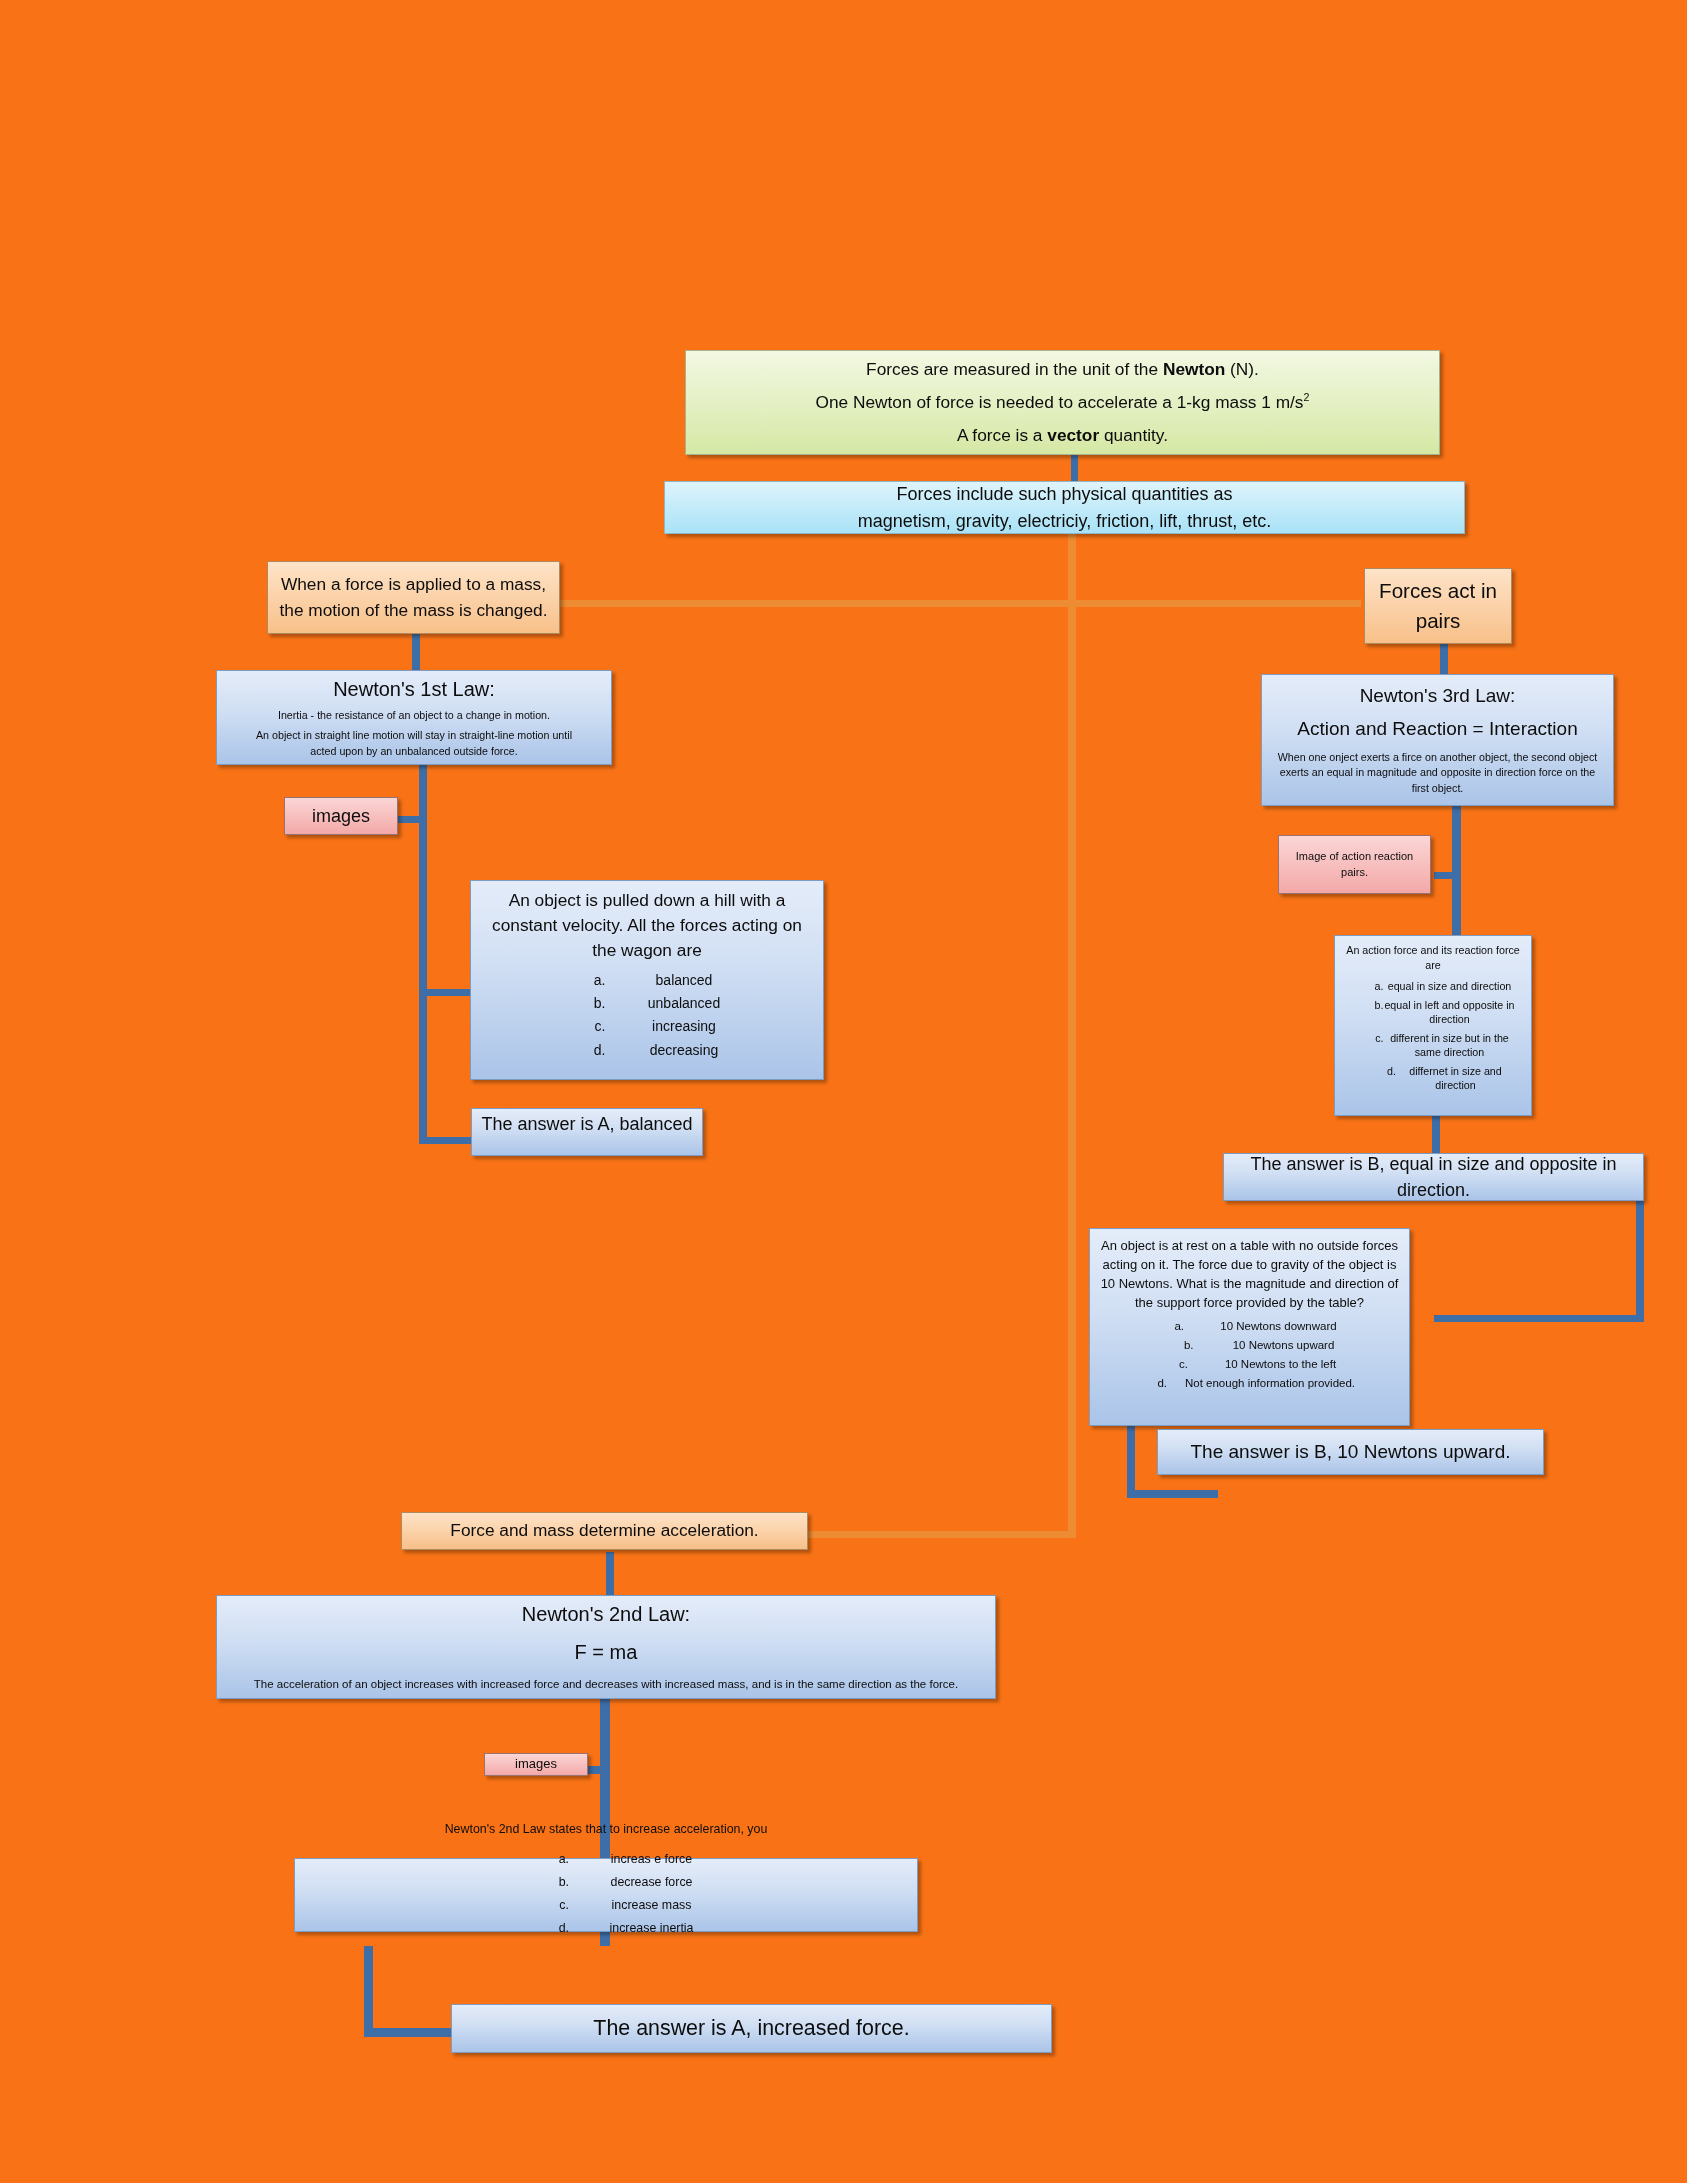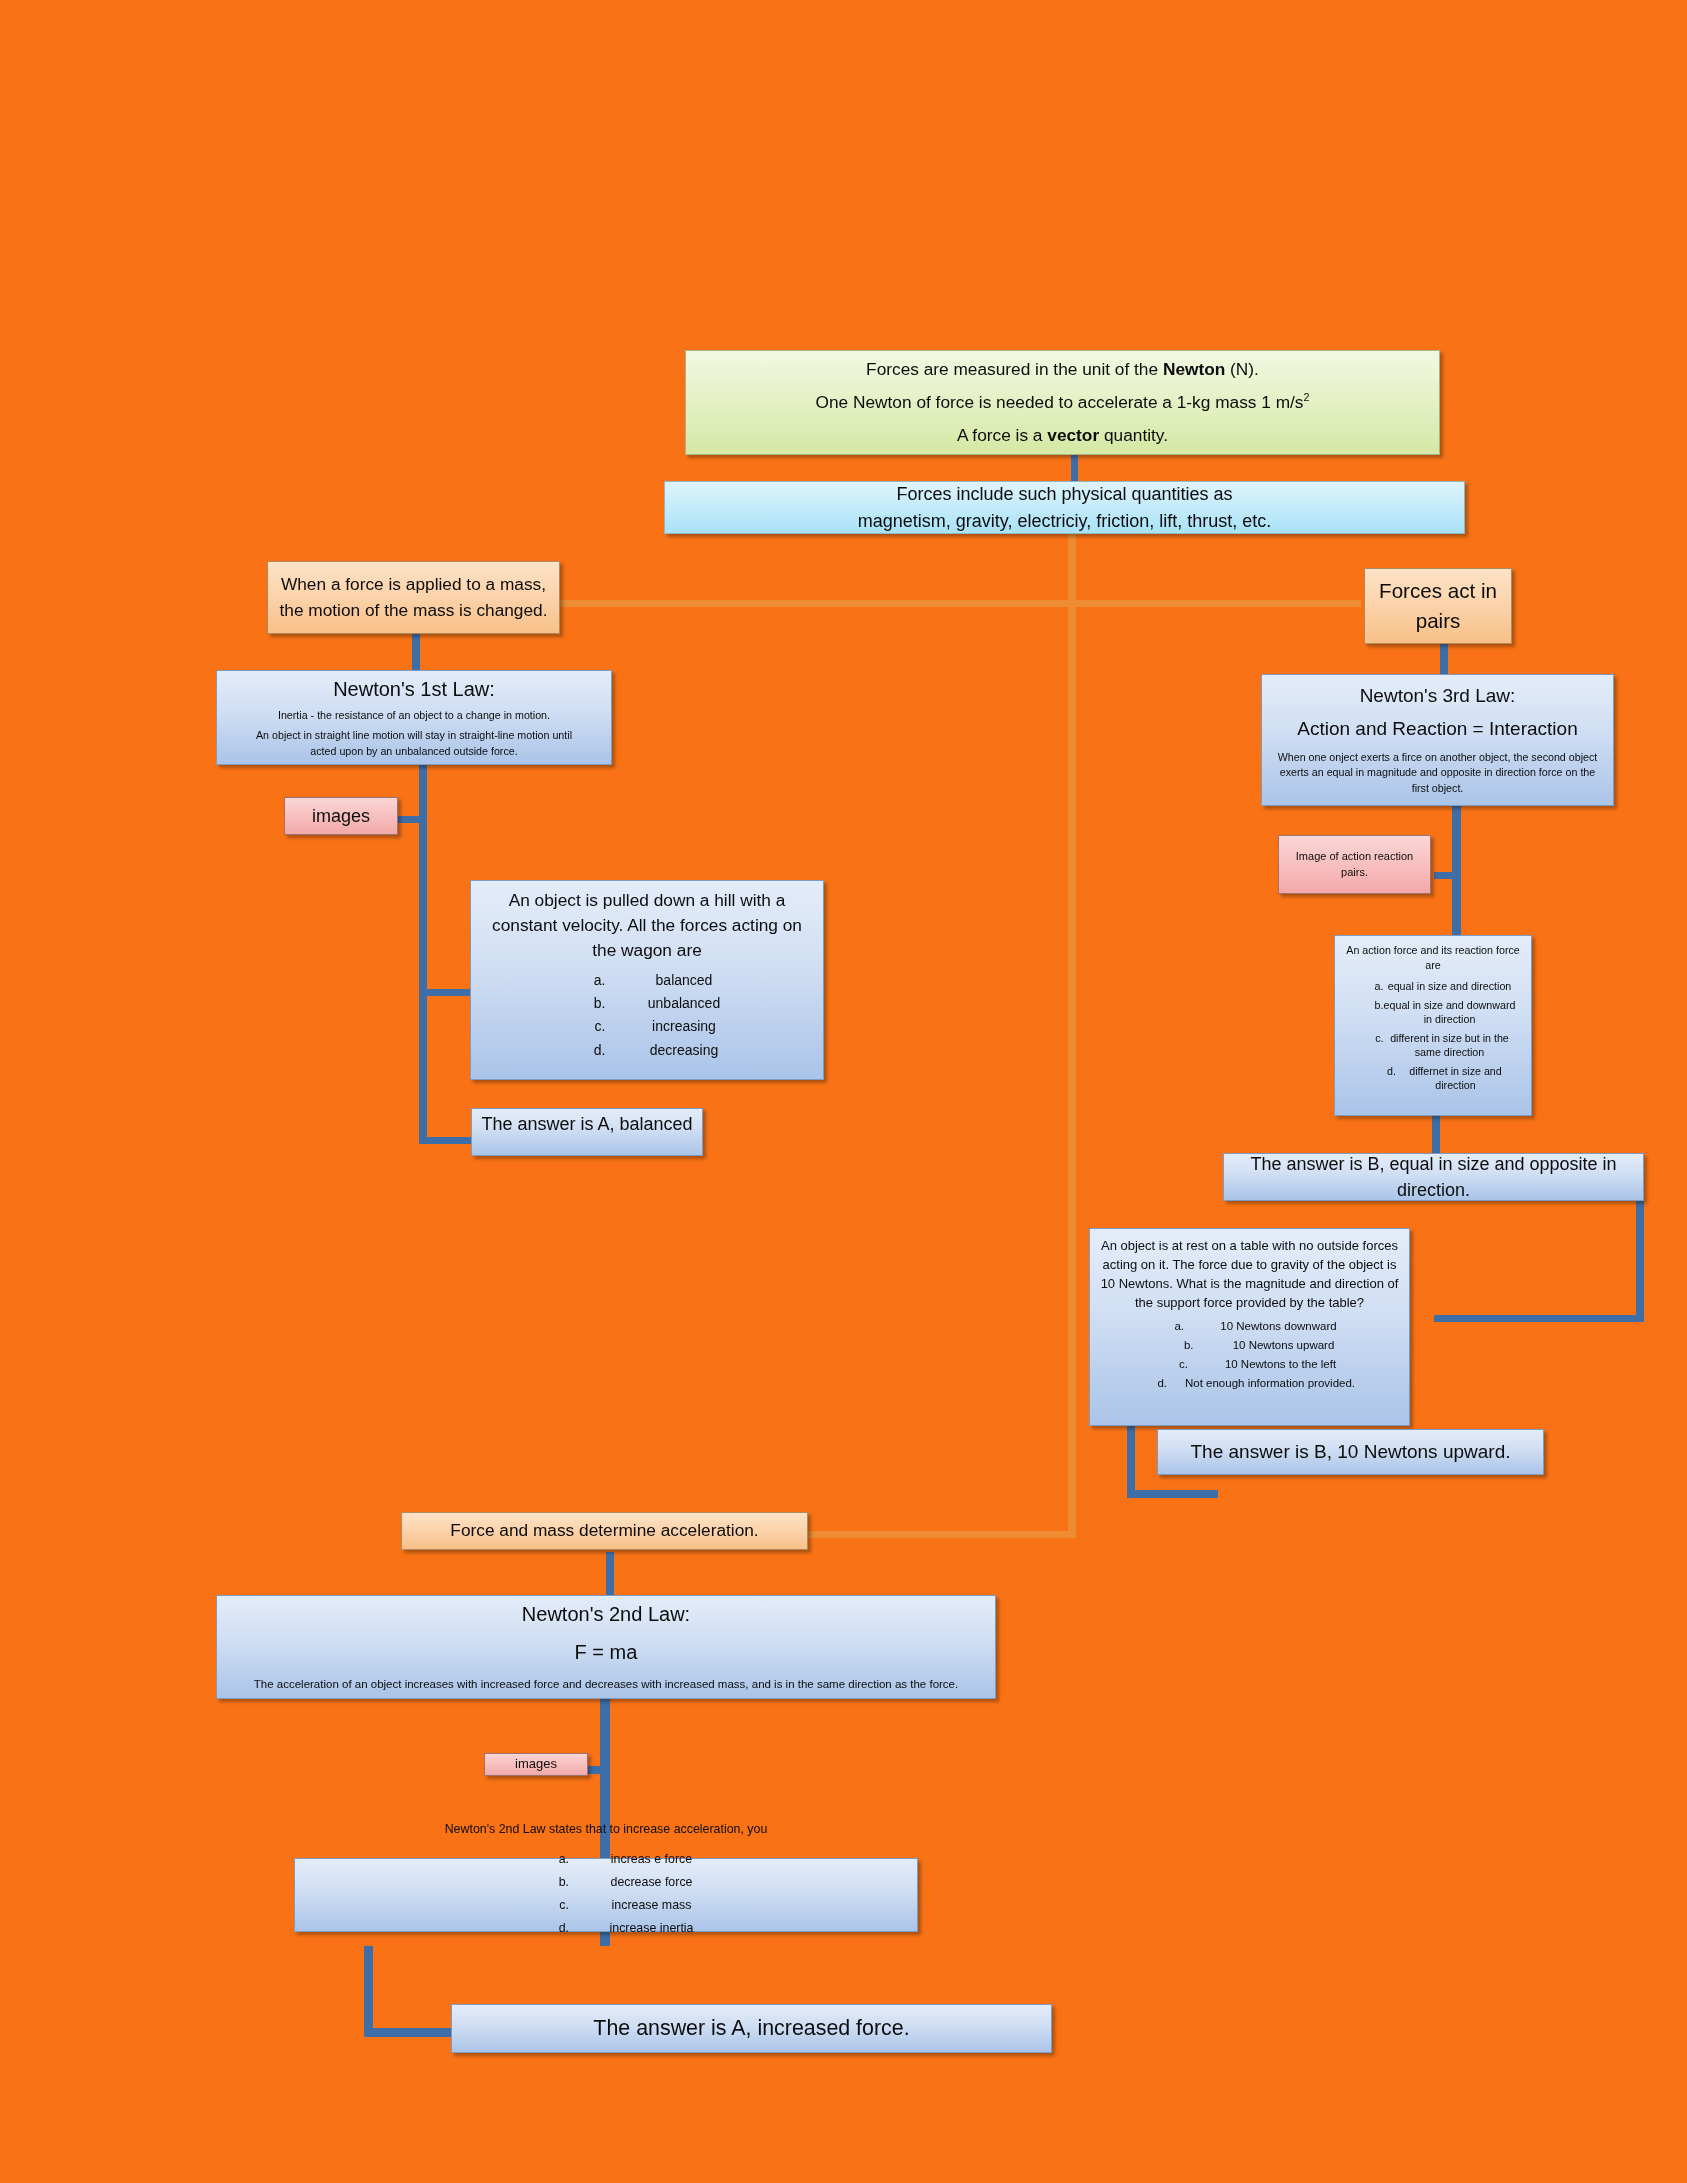--- a/index.html
+++ b/index.html
@@ -190,21 +190,21 @@
 
   <div class="node n-blue" style="left:1334px; top:935px; width:198px; height:181px; font-size:10.7px; padding:6.6px 8.2px; justify-content:flex-start;">
     <div class="line" style="margin-bottom:6.6px;">An action force and its reaction force are</div>
     <div class="choices">
       <div class="choice" style="margin-bottom:5px;">
         <span class="lbl" style="width:33px;">a.</span>
         <span class="txt" style="width:132px;">equal in size and direction</span>
       </div>
       <div class="choice" style="margin-bottom:5px;">
         <span class="lbl" style="width:33px;">b.</span>
-        <span class="txt" style="width:132px;">equal in size and downward in direction</span>
+        <span class="txt" style="width:132px;">equal in left and opposite in direction</span>
       </div>
       <div class="choice" style="margin-bottom:5px;">
         <span class="lbl" style="width:33px;">c.</span>
         <span class="txt" style="width:132px;">different in size but in the same direction</span>
       </div>
       <div class="choice">
         <span class="lbl" style="width:45px;">d.</span>
         <span class="txt" style="width:119px;">differnet in size and direction</span>
       </div>
     </div>

